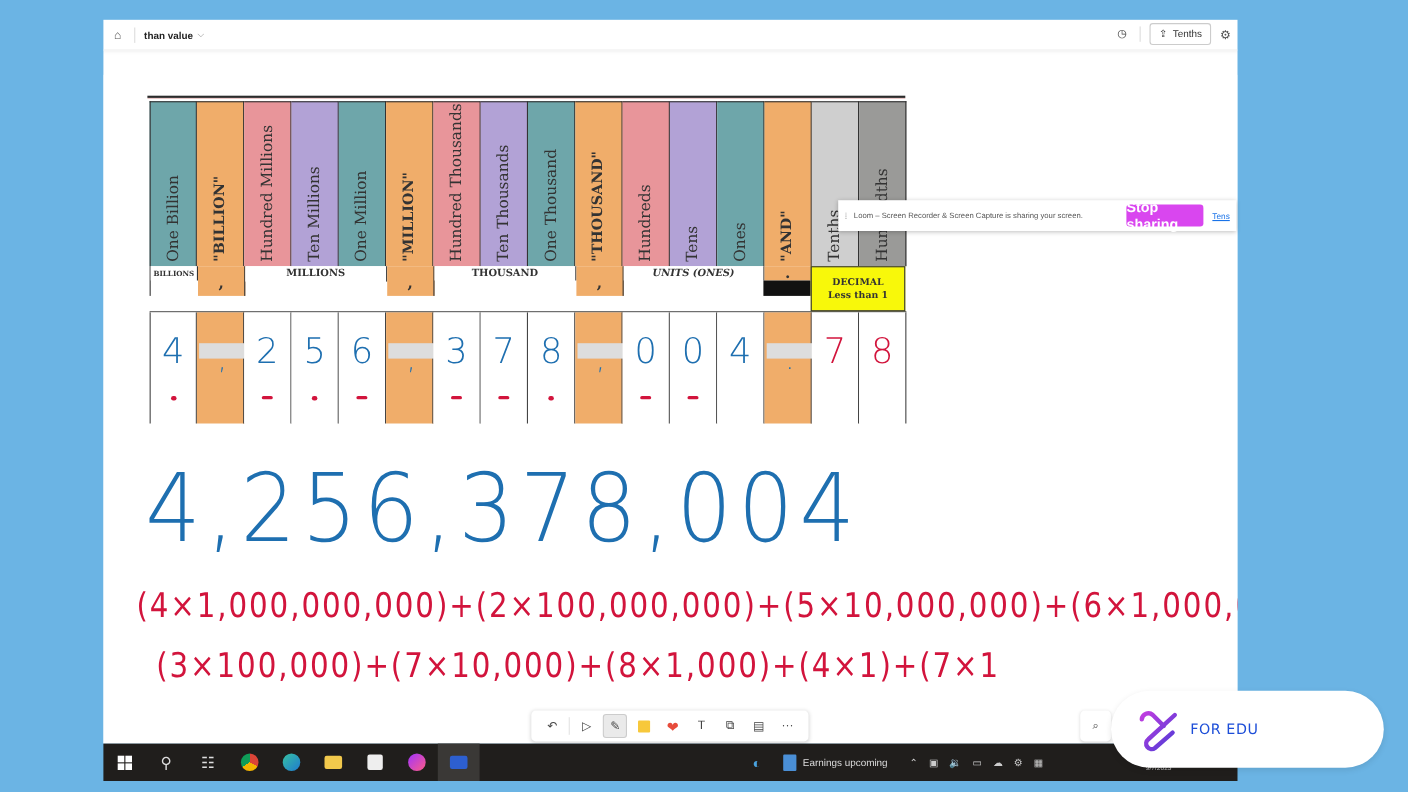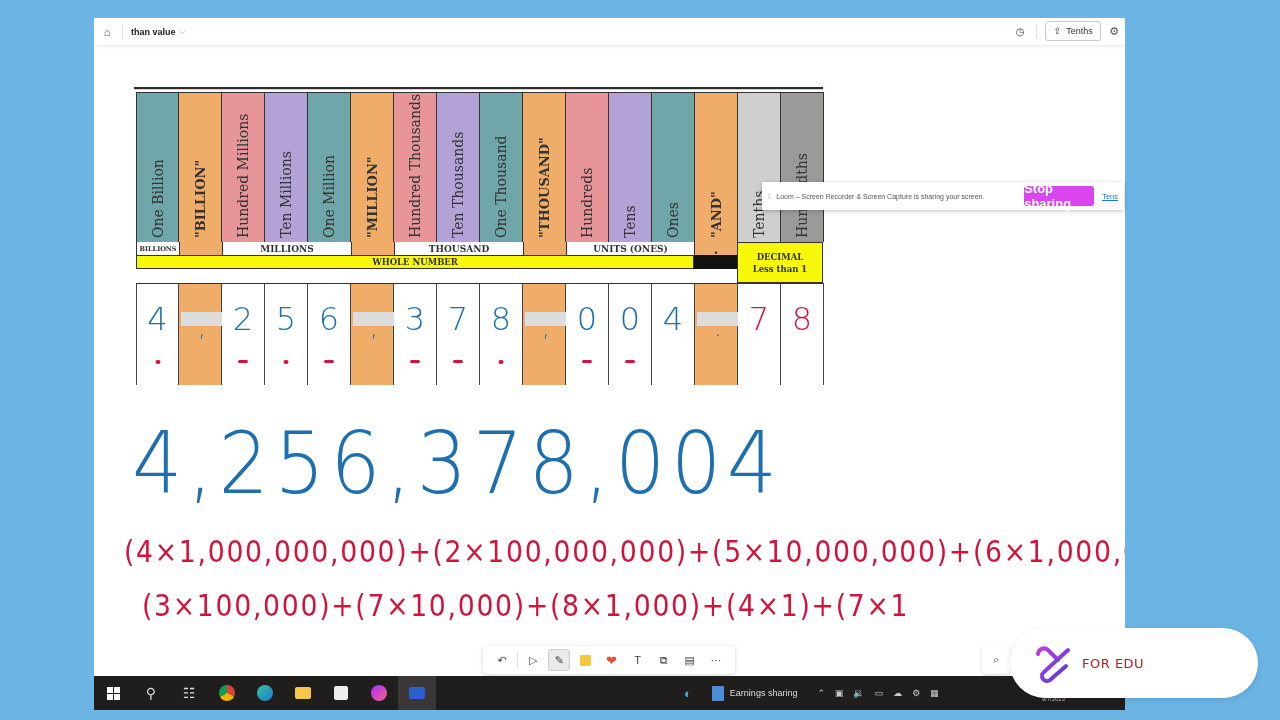--- a/index.html
+++ b/index.html
@@ -89,21 +89,21 @@
   .earnings { display: flex; align-items: center; gap: 6px; font-size: 9px; color: #ddd; margin-left: 10px; cursor: pointer; }
   .earnings .doc { width: 12px; height: 15px; background: #4a8fd6; border-radius: 1px; }
   .tray-ico { font-size: 9px; color: #ccc; cursor: pointer; }
   .clock { position: absolute; right: 60px; top: 20px; font-size: 6px; color: #bbb; }
 
   
   .powtoon { position: absolute; left: 1010px; top: 628px; width: 248px; height: 70px; background: #fff; border-radius: 36px; box-shadow: 0 2px 6px rgba(0,0,0,0.1); display: flex; align-items: center; padding-left: 22px; }
   .pw-logo { width: 42px; height: 42px; margin-right: 8px; }
   .pw-text { display: flex; flex-direction: column; }
   .pw-title { font-size: 26px; letter-spacing: 5px; color: #1a1a2e; font-family: "DejaVu Sans", sans-serif; font-weight: 300; line-height: 28px; }
-  .pw-sub { font-size: 13px; color: #b91c1c; letter-spacing: 0.5px; font-family: "DejaVu Sans", sans-serif; }
+  .pw-sub { font-size: 13px; color: #1d4ed8; letter-spacing: 0.5px; font-family: "DejaVu Sans", sans-serif; }
 </style>
 </head>
 <body>
 
 <div class="window">
 
   <div class="appbar">
     <span class="home-icon">⌂</span>
     <span class="sep"></span>
     <div class="board-name">
@@ -177,24 +177,23 @@
           </div>
       </div>
 
       <div class="pv-groups">
         <div class="grp small" style="width:43px; height:13px;">BILLIONS</div>
         <div class="grp orange" style="width:43px;">,</div>
         <div class="grp" style="width:129px; height:14px;">MILLIONS</div>
         <div class="grp orange" style="width:43px;">,</div>
         <div class="grp" style="width:129px; height:13px;">THOUSAND</div>
         <div class="grp orange" style="width:43px;">,</div>
-        <div class="grp" style="width:128px; height:13px;">UNITS (ONES)</div>
+        <div class="grp" style="width:128px; height:13px;font-style:italic;">UNITS (ONES)</div>
         <div class="grp orange" style="width:43px; height:13px; align-items:center; padding-bottom:0;">.</div>
       </div>
-      <div class="pv-whole">WHOLE NUMBER</div>
       <div class="pv-black"></div>
       <div class="pv-decimal">
         <span>DECIMAL</span>
         <span>Less than 1</span>
       </div>
 
       <div class="pv-digits">
         <div class="pv-cell">
             <span class="digit blue">4</span>
             <span class="mark dot"></span>
@@ -314,21 +313,21 @@
       <span class="ico" style="background:linear-gradient(135deg,#a033ff,#ff5c87);"></span>
     </div>
   <div class="task active">
       <span class="ico" style="border-radius:2px;background:#2d5fd0;height:12px;"></span>
     </div>
 
   <div class="tray">
     <span class="tray-ico" style="font-size:13px;color:#4aa3df;">◐</span>
     <div class="earnings">
       <span class="doc"></span>
-      <span>Earnings sharing</span>
+      <span>Earnings upcoming</span>
     </div>
     <span class="tray-ico" style="margin-left:10px;">⌃</span>
     <span class="tray-ico">▣</span>
     <span class="tray-ico">🔉</span>
     <span class="tray-ico">▭</span>
     <span class="tray-ico">☁</span>
     <span class="tray-ico">⚙</span>
     <span class="tray-ico">▦</span>
   </div>
   <span class="clock">9/7/2023</span>

